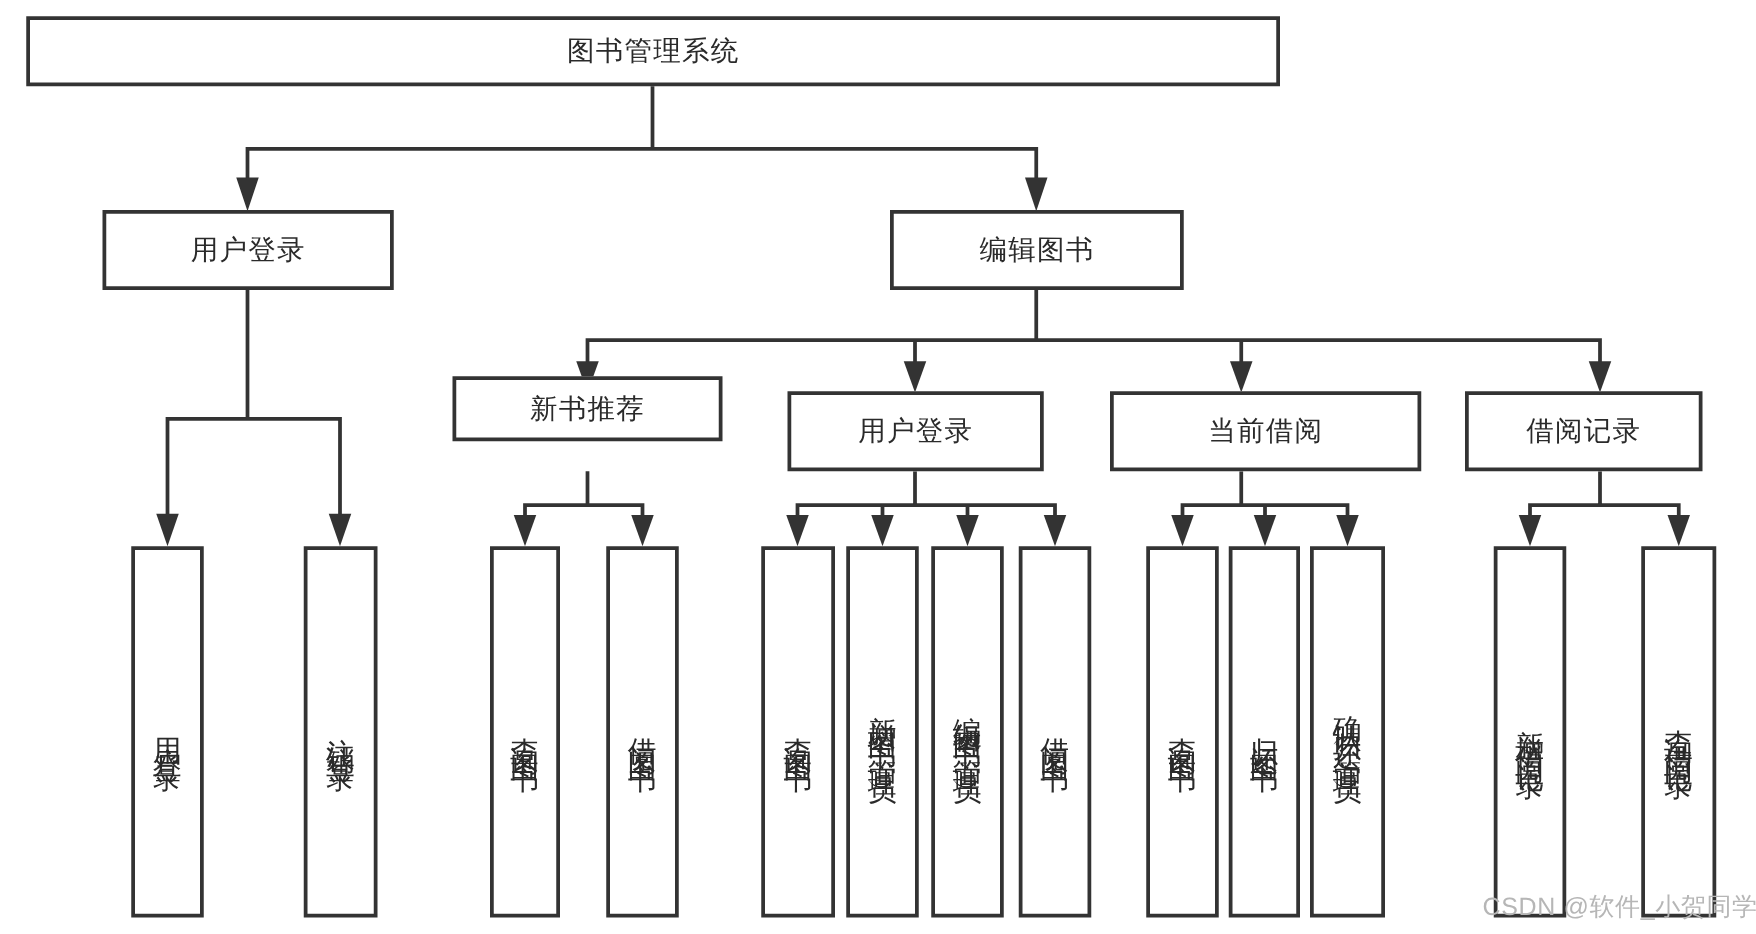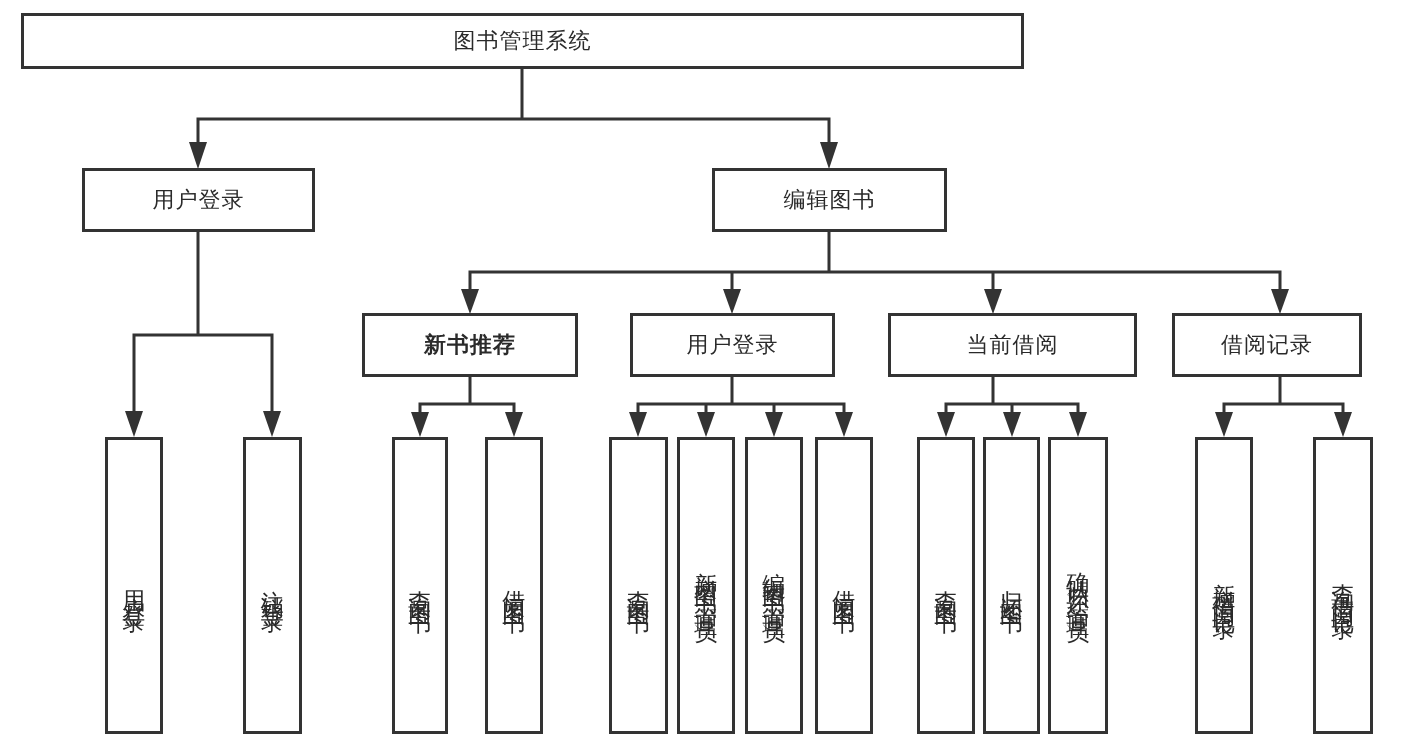--- a/index.html
+++ b/index.html
@@ -102,21 +102,21 @@
     <span>图书管理系统</span>
   </div>
 
   <div class="box h" style="left:82px; top:168px; width:233px; height:64px;">
     <span>用户登录</span>
   </div>
   <div class="box h" style="left:712px; top:168px; width:235px; height:64px;">
     <span>编辑图书</span>
   </div>
 
-  <div class="box h" style="left:362px; top:313px; width:216px; height:64px;font-weight:bold;">
+  <div class="box h" style="left:362px; top:301px; width:216px; height:52px;">
     <span>新书推荐</span>
   </div>
   <div class="box h" style="left:630px; top:313px; width:205px; height:64px;">
     <span>用户登录</span>
   </div>
   <div class="box h" style="left:888px; top:313px; width:249px; height:64px;">
     <span>当前借阅</span>
   </div>
   <div class="box h" style="left:1172px; top:313px; width:190px; height:64px;">
     <span>借阅记录</span>
@@ -159,14 +159,15 @@
     <span>确认归还（管理员）</span>
   </div>
 
   <div class="box v" style="left:1195px; top:437px; width:58px; height:297px;">
     <span>新增借阅记录</span>
   </div>
   <div class="box v" style="left:1313px; top:437px; width:60px; height:297px;">
     <span>查询借阅记录</span>
   </div>
 
+  <div class="watermark">CSDN @软件_小贺同学</div>
 
 </div>
 
 </body></html>

